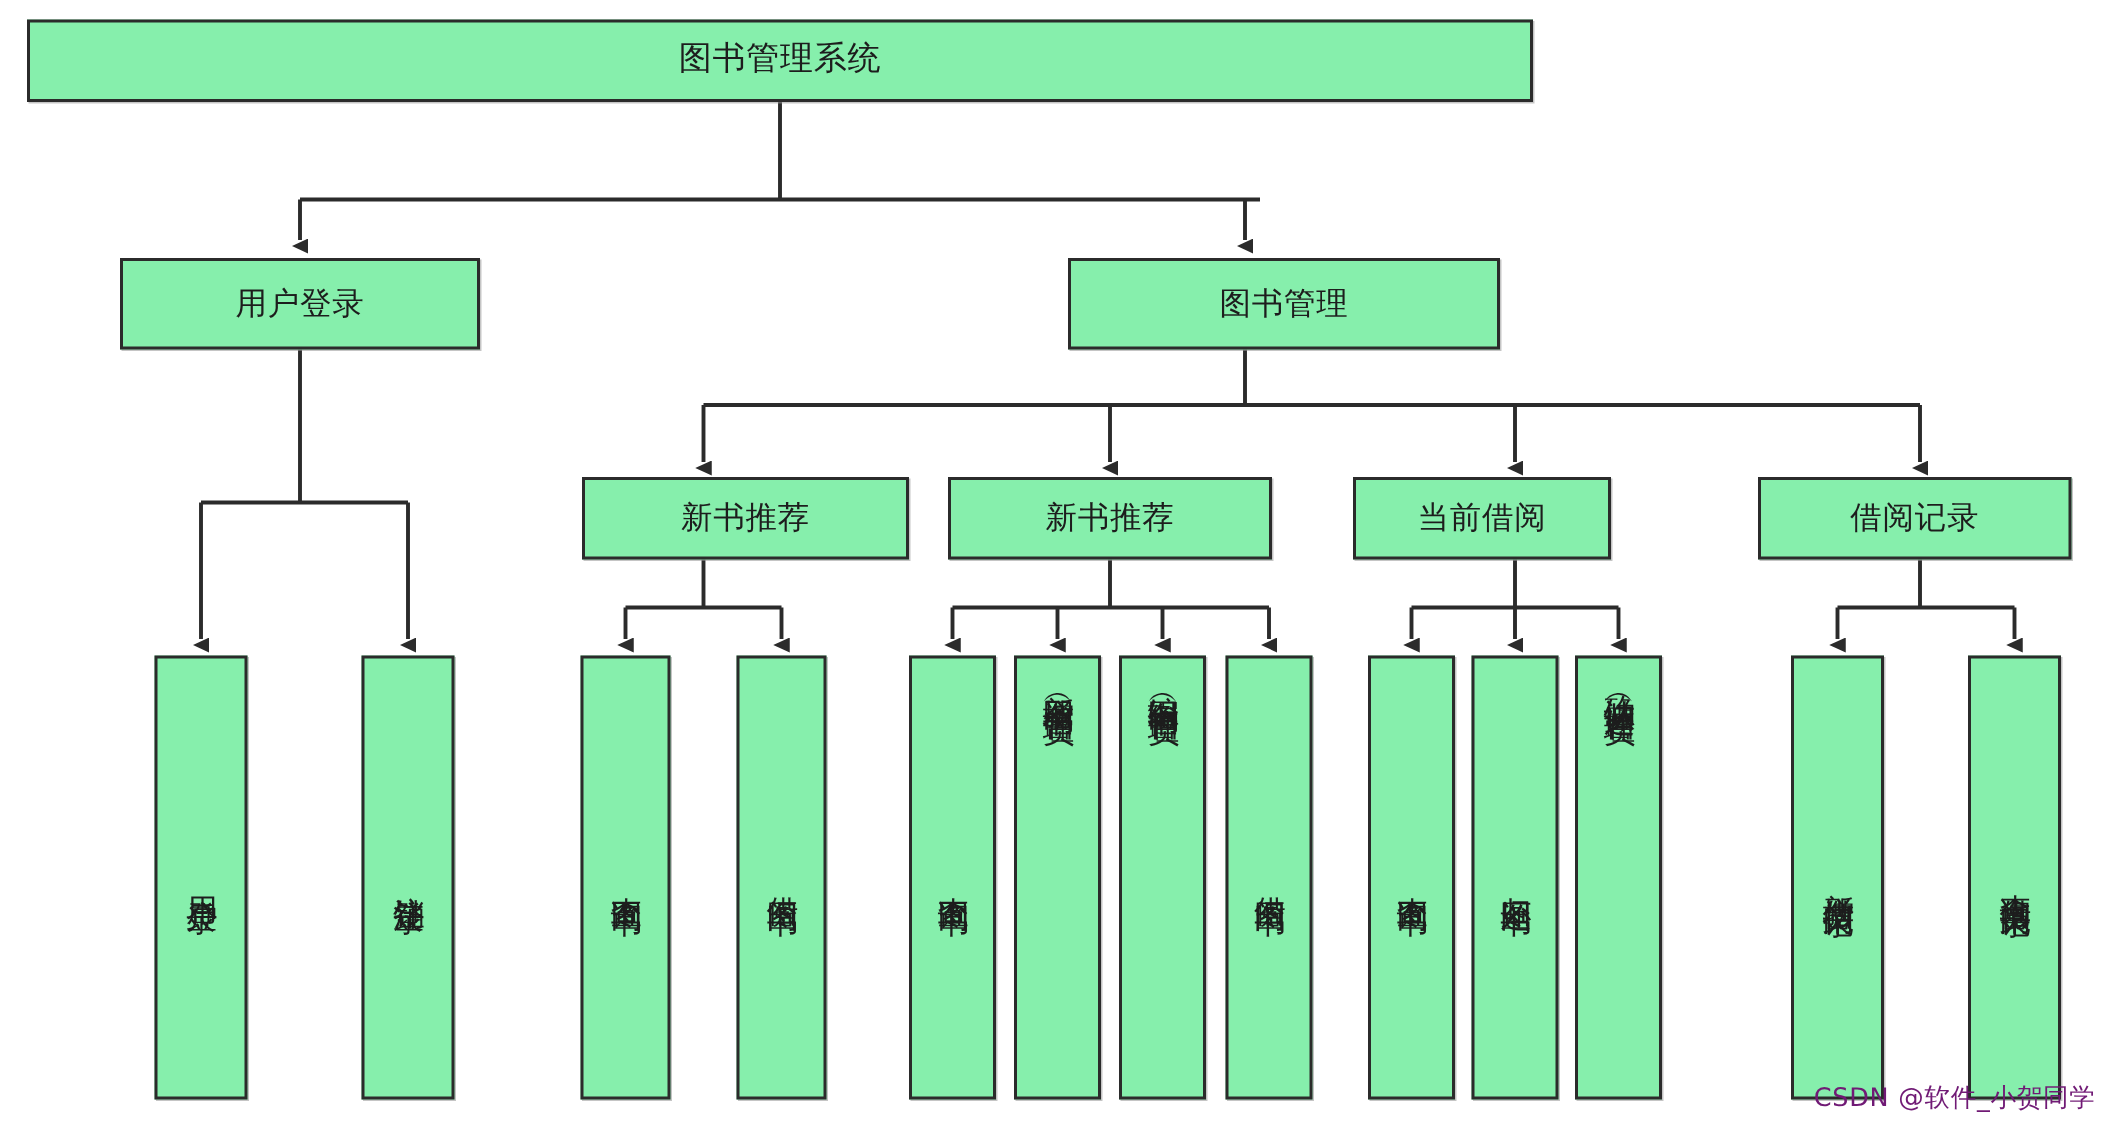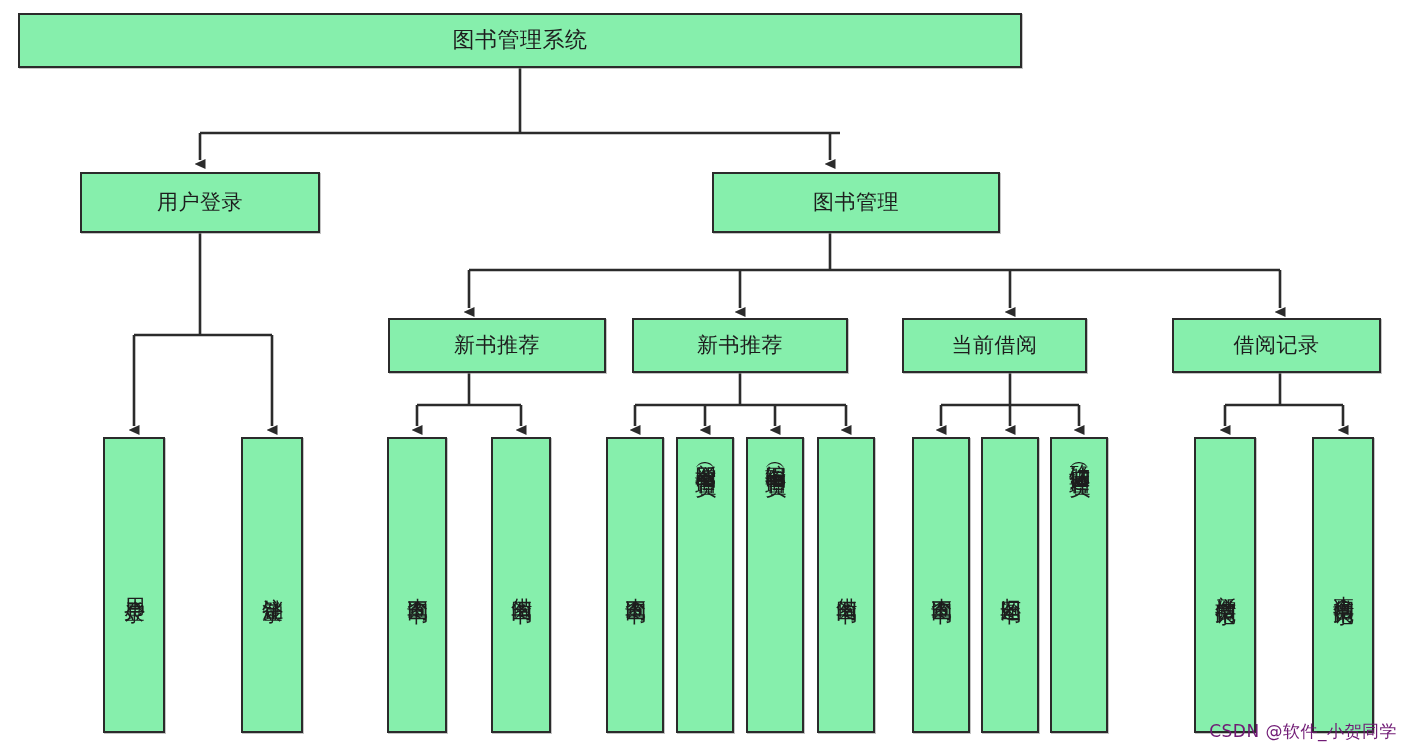--- a/index.html
+++ b/index.html
@@ -143,21 +143,21 @@
   <div class="node horizontal" style="left:712px; top:172px; width:288px; height:61px;justify-content:center;">
     <span class="node-label">图书管理</span>
   </div>
 
   <div class="node horizontal" style="left:360px; top:318px; width:218px; height:55px;margin-left:28px;">
     <span class="node-label">新书推荐</span>
   </div>
   <div class="node horizontal" style="left:632px; top:318px; width:216px; height:55px;">
     <span class="node-label">新书推荐</span>
   </div>
-  <div class="node horizontal" style="left:902px; top:318px; width:185px; height:55px;">
+  <div class="node horizontal" style="left:902px; top:318px; width:172px; height:55px;">
     <span class="node-label">当前借阅</span>
   </div>
   <div class="node horizontal" style="left:1172px; top:318px; width:209px; height:55px;">
     <span class="node-label">借阅记录</span>
   </div>
 
   <div class="node vertical centered" style="left:103px; top:437px; width:62px; height:296px;">
     <span class="node-label">用户登录</span>
   </div>
   <div class="node vertical centered" style="left:241px; top:437px; width:62px; height:296px;">

